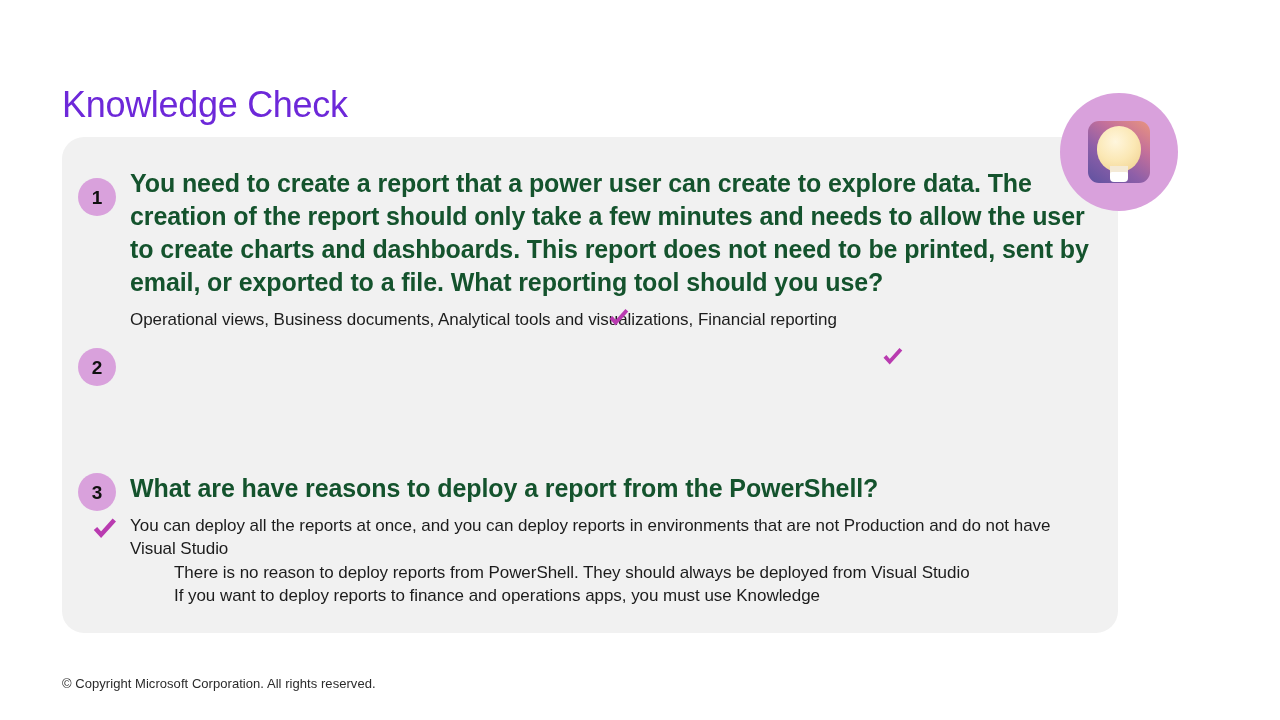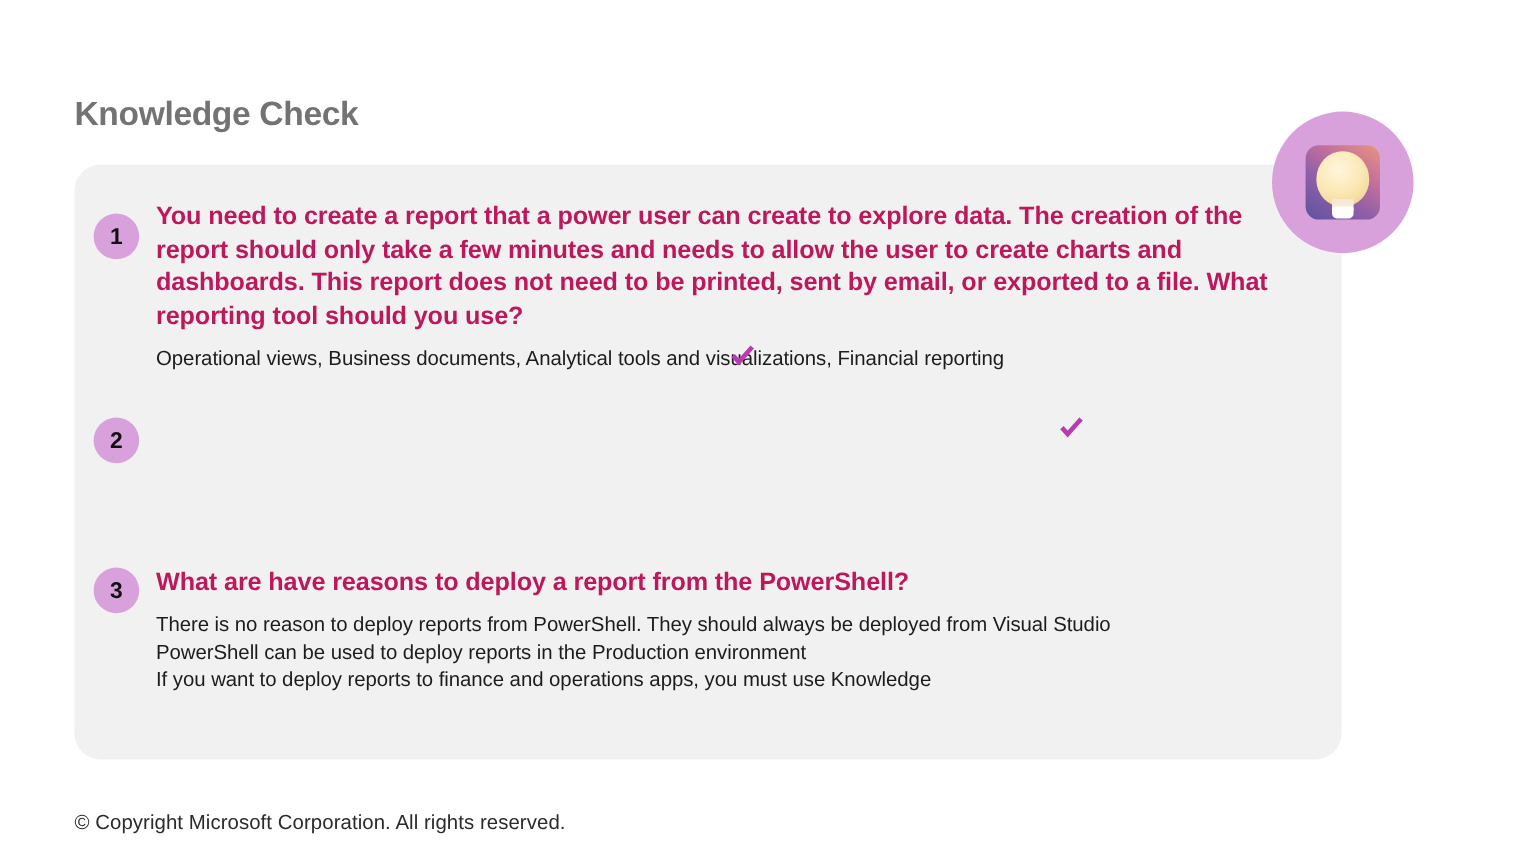--- a/index.html
+++ b/index.html
@@ -19,24 +19,24 @@
   .slide {
     position: absolute;
     inset: 0;
   }
 
   
   .slide-title {
     position: absolute;
     left: 62px;
     top: 60px;
-    font-size: 28px;
-    font-weight: 700;
+    font-size: 36px;
+    font-weight: 400;
     letter-spacing: -0.3px;
-    color: #737373;
+    color: #6d28d9;
     line-height: 1.15;
     white-space: nowrap;
   }
 
   
   .bulb-circle {
     position: absolute;
     left: 1060px;
     top: 93px;
     width: 118px;
@@ -134,41 +134,42 @@
   #qblock-1 .badge { top: 10px; }
   #qblock-2 .badge { top: 1px; }
 
   .qbody {
     position: absolute;
     left: 68px;
     width: 968px;
   }
 
   .qtext {
-    font-size: 21px;
+    font-size: 25px;
     font-weight: 700;
     line-height: 1.32;
-    color: #be185d;
+    color: #14532d;
     letter-spacing: -0.1px;
   }
 
   .answers {
     margin-top: 9px;
   }
 
   .answer-line {
     position: relative;
     font-size: 17px;
     font-weight: 400;
     line-height: 1.37;
     color: #1c1c1c;
     letter-spacing: -0.05px;
   }
   .answer-line + .answer-line {
     margin-top: 0px;
+    margin-left: 44px;
   }
 
   
   .inline-check {
     position: absolute;
     width: 22px;
     height: 22px;
     pointer-events: none;
   }
   .inline-check svg { display: block; }
@@ -181,21 +182,21 @@
     width: 26px;
     height: 26px;
   }
   .left-check svg { display: block; }
 
   
   .footer {
     position: absolute;
     left: 62px;
     top: 676px;
-    font-size: 17px;
+    font-size: 13px;
     color: #2b2b2b;
     letter-spacing: 0.05px;
   }
 </style>
 </head>
 <body>
 
 <div class="slide">
 
   <h1 class="slide-title">Knowledge Check</h1>
@@ -231,22 +232,26 @@
                   </svg>
                 </span></div>
             </div>
           </div>
         </div>
         <div class="qblock" id="qblock-2">
           <div class="badge">3</div>
           <div class="qbody">
             <div class="qtext">What are have reasons to deploy a report from the PowerShell?</div>
             <div class="answers">
+              <div class="answer-line"><span>You can deploy all the reports at once, and you can deploy reports in environments that are not Production and do not have Visual Studio</span><span class="left-check">
+                  <svg viewBox="0 0 24 24" width="100%" height="100%">
+                    <path d="M3.2 12.4 L8.4 18.2 L20.6 4.6" fill="none" stroke="#b93bb0" stroke-width="4.2" stroke-linecap="butt" stroke-linejoin="miter"></path>
+                  </svg>
+                </span></div>
               <div class="answer-line"><span>There is no reason to deploy reports from PowerShell. They should always be deployed from Visual Studio</span></div>
-              <div class="answer-line"><span>PowerShell can be used to deploy reports in the Production environment</span></div>
               <div class="answer-line"><span>If you want to deploy reports to finance and operations apps, you must use Knowledge</span></div>
             </div>
           </div>
         </div>
       </div>
   </div>
 
   <div class="footer">© Copyright Microsoft Corporation. All rights reserved.</div>
 
 </div>

